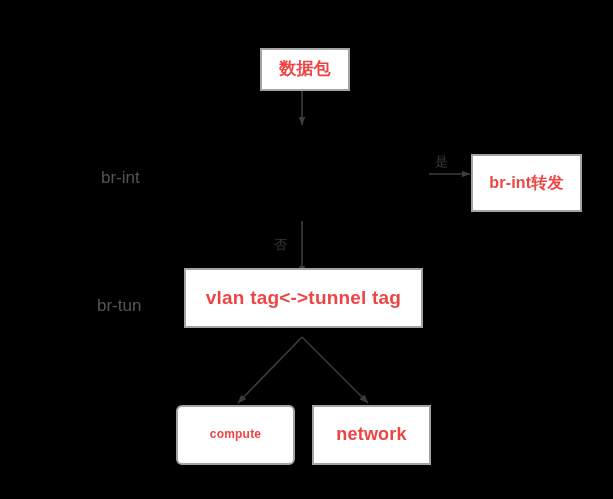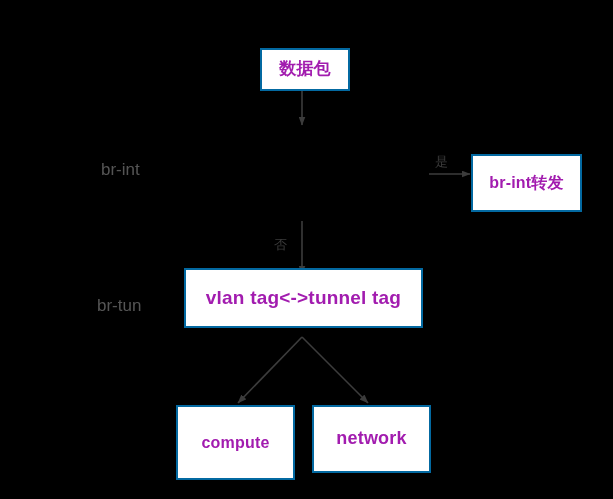--- a/index.html
+++ b/index.html
@@ -26,25 +26,25 @@
     left: 0;
     top: 0;
     width: 613px;
     height: 499px;
     display: block;
   }
   .node {
     position: absolute;
     box-sizing: border-box;
     background: #ffffff;
-    border: 2px solid #0369a1;
+    border: 2px solid #a3a3a3;
     display: flex;
     align-items: center;
     justify-content: center;
-    color: #a21caf;
+    color: #ef4444;
     font-weight: bold;
     letter-spacing: 0.2px;
     text-align: center;
   }
   .node-label {
     display: block;
     line-height: 1.1;
     white-space: nowrap;
   }
   .diamond-wrap {
@@ -77,27 +77,27 @@
     color: #3c3c3c;
     font-size: 13px;
     font-weight: normal;
     white-space: nowrap;
   }
 
   
   #node-packet      { left: 260px; top: 48px;  width: 90px;  height: 43px; font-size: 17px; }
   #node-brint-fwd   { left: 471px; top: 154px; width: 111px; height: 58px; font-size: 16px; }
   #node-vlan-tunnel { left: 184px; top: 268px; width: 239px; height: 60px; font-size: 19px; }
-  #node-compute     { left: 176px; top: 405px; width: 119px; height: 75px; font-size: 16px; }
-  #node-network     { left: 312px; top: 405px; width: 119px; height: 68px; font-size: 18px; }
+  #node-compute     { left: 176px; top: 405px; width: 119px; height: 60px; font-size: 12px; border-radius: 6px; }
+  #node-network     { left: 312px; top: 405px; width: 119px; height: 60px; font-size: 18px; }
 
   #node-decision    { left: 175px; top: 127px; width: 253px; height: 93px; }
 
   
-  #label-br-int     { left: 101px; top: 160px; }
+  #label-br-int     { left: 101px; top: 168px; }
   #label-br-tun     { left: 97px;  top: 296px; }
   #label-yes        { left: 435px; top: 153px; }
   #label-no         { left: 274px; top: 236px; }
 </style>
 </head>
 <body>
 
 <div id="diagram-root">
 
   <svg class="layer" viewBox="0 0 613 499" xmlns="http://www.w3.org/2000/svg">

